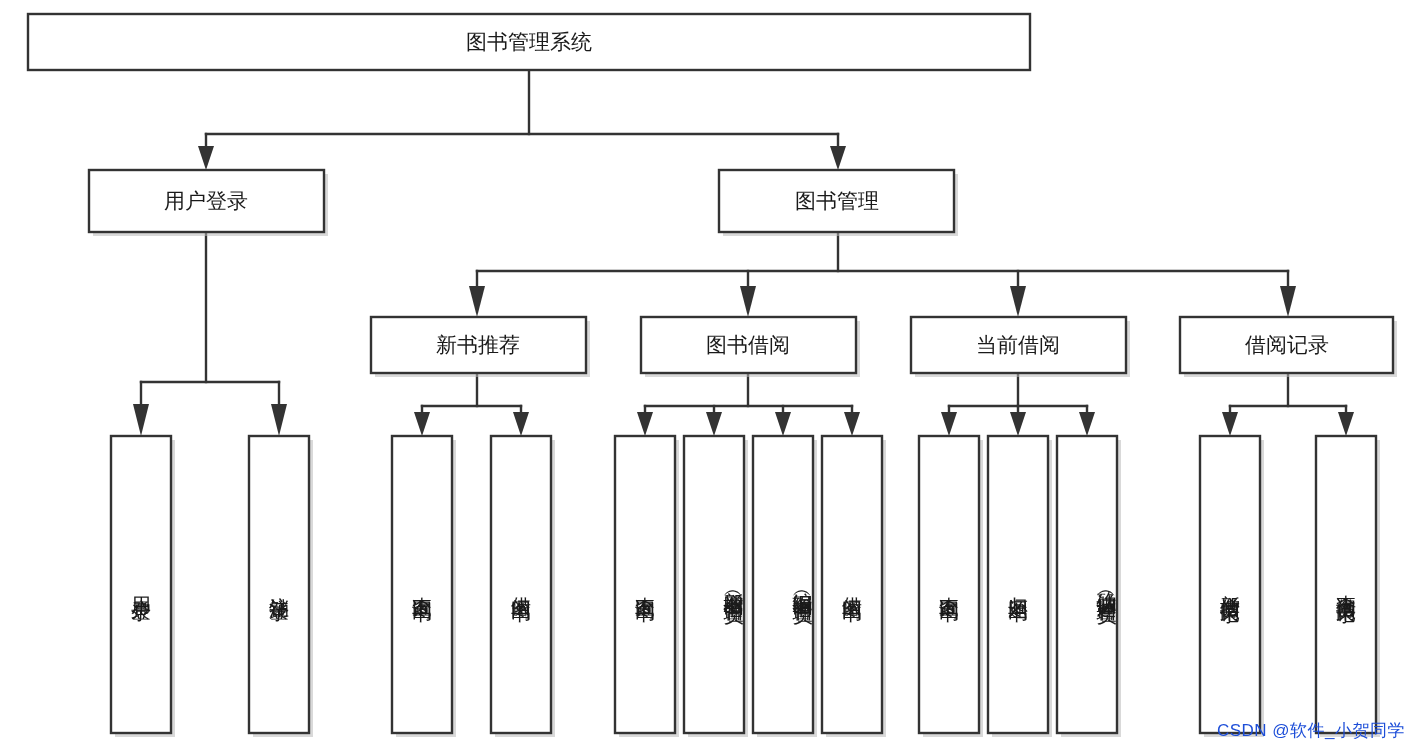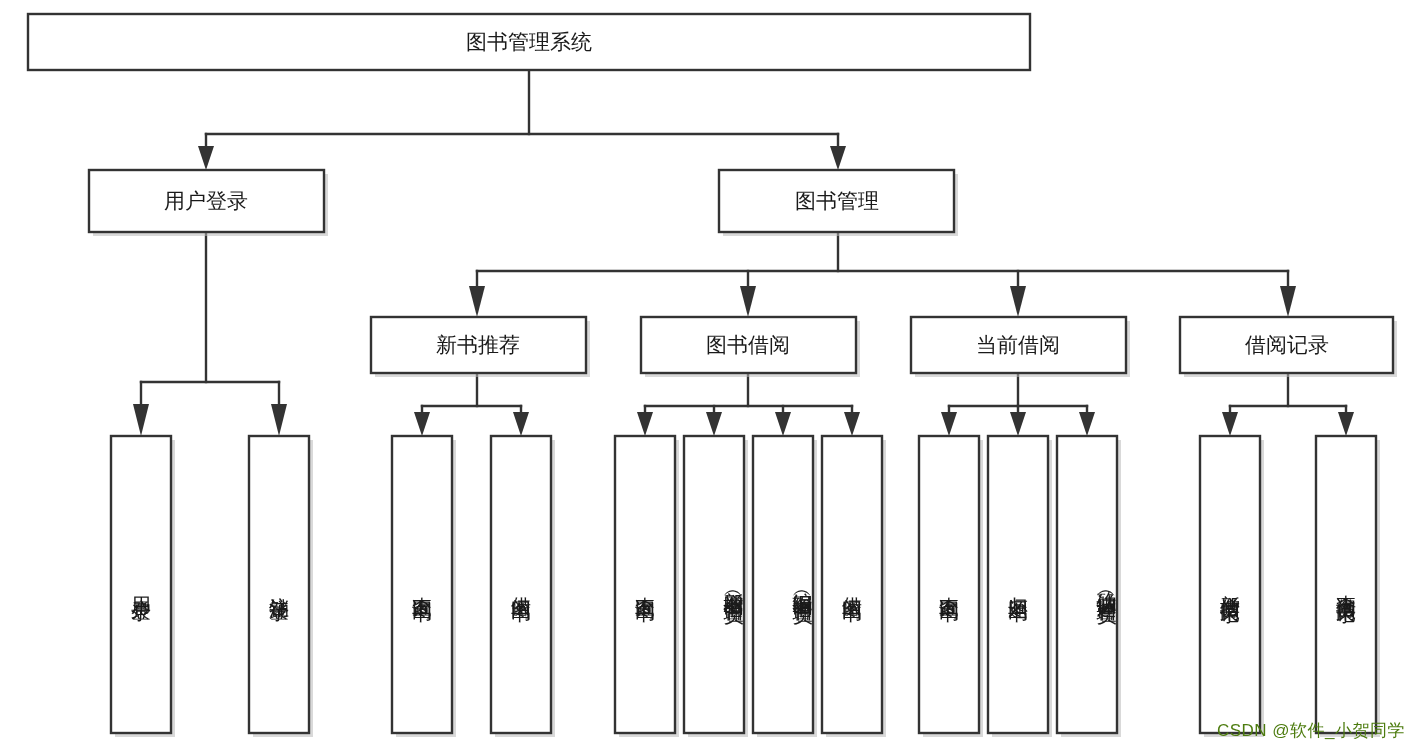--- a/index.html
+++ b/index.html
@@ -66,21 +66,21 @@
     letter-spacing: 2px;
     white-space: nowrap;
     pointer-events: none;
   }
   .watermark {
     position: absolute;
     right: 8px;
     bottom: 5px;
     font-family: "Liberation Sans", "DejaVu Sans", sans-serif;
     font-size: 17px;
-    color: #4d7c0f;
+    color: #1d4ed8;
     letter-spacing: 0.5px;
     white-space: nowrap;
   }
 </style>
 </head>
 <body>
 
 <div id="diagram-root">
 
   <svg class="diagram" viewBox="0 0 1405 747" xmlns="http://www.w3.org/2000/svg">

